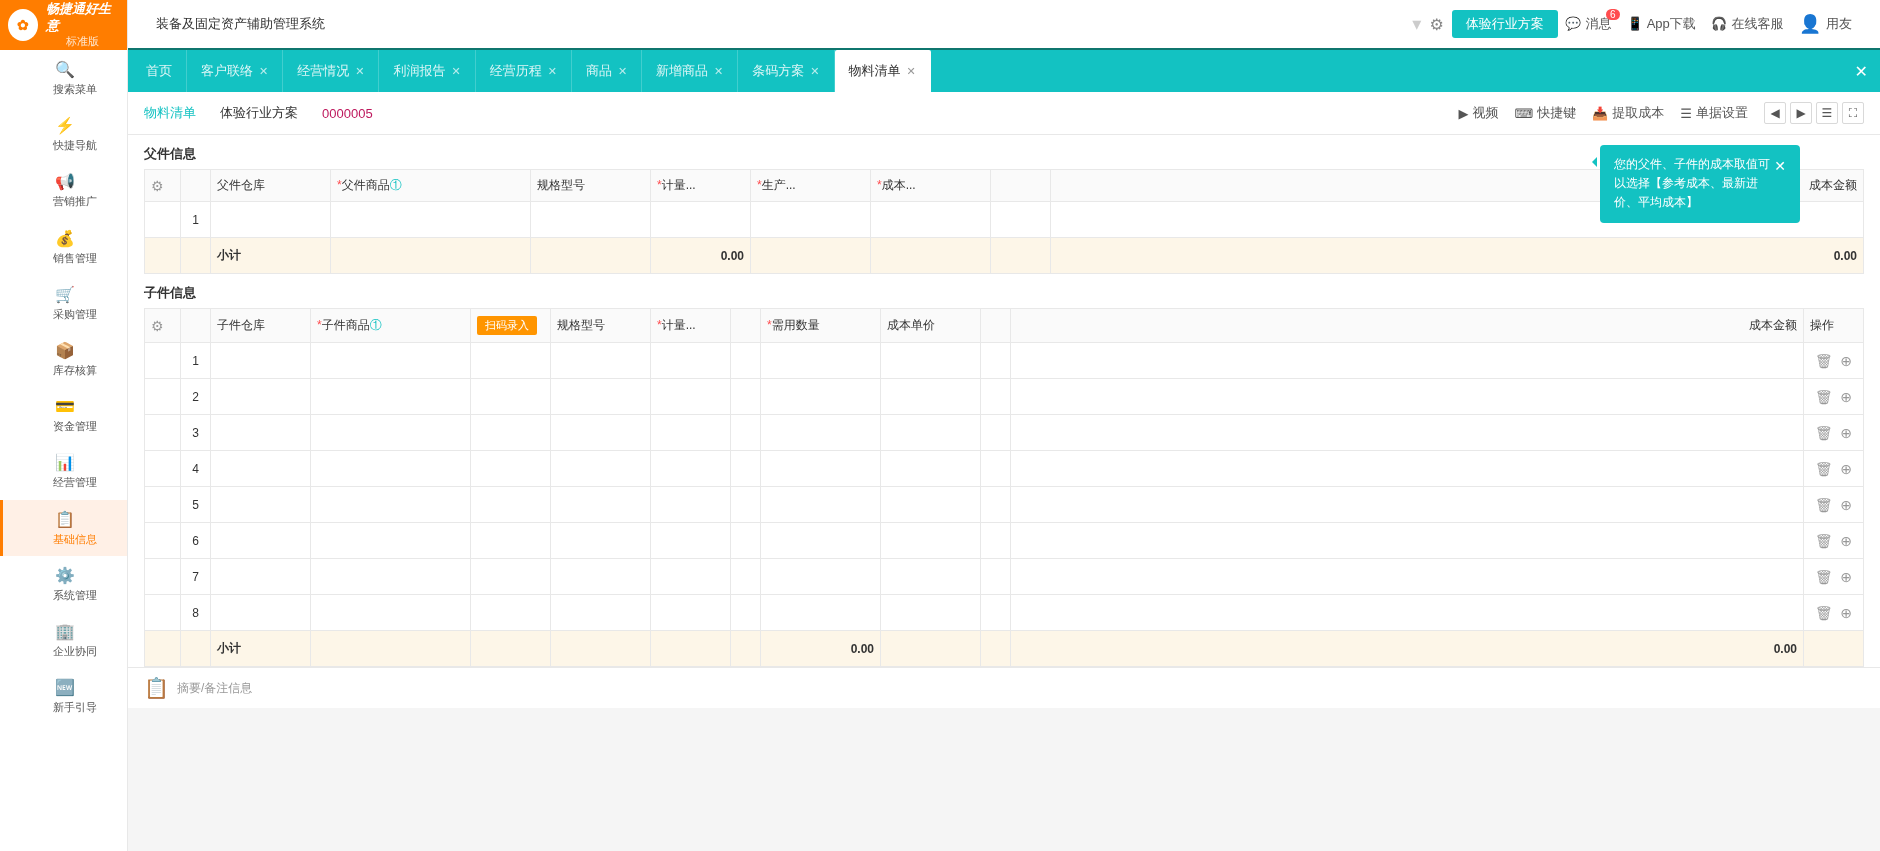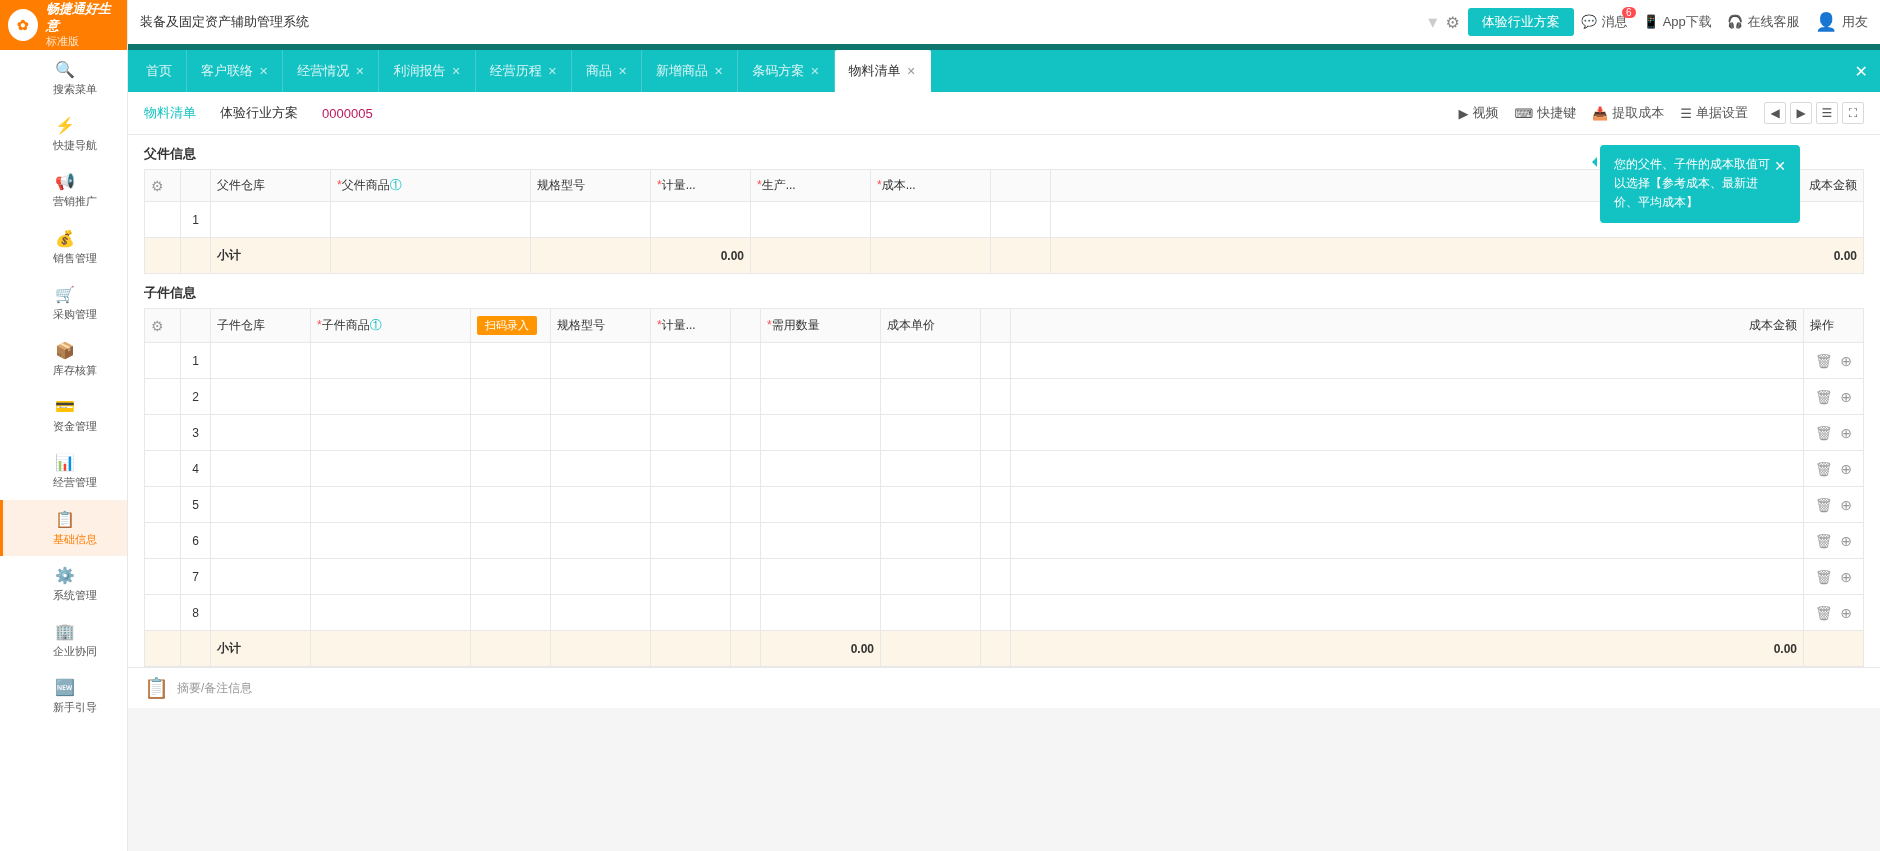--- a/index.html
+++ b/index.html
@@ -3,31 +3,31 @@
   <meta charset="utf-8">
   <style>
     * { box-sizing: border-box; margin: 0; padding: 0; }
     body { font-family: 'Microsoft YaHei', Arial, sans-serif; font-size: 13px; background: #f5f5f5; display: flex; height: 851px; overflow: hidden; }
 
     
     .sidebar { width: 128px; background: #fff; border-right: 1px solid #e8e8e8; display: flex; flex-direction: column; flex-shrink: 0; }
     .sidebar-header { background: #ff7d00; padding: 12px 8px; display: flex; align-items: center; gap: 8px; height: 50px; }
     .sidebar-header-logo { width: 32px; height: 32px; background: #fff; border-radius: 50%; display: flex; align-items: center; justify-content: center; font-size: 14px; color: #ff7d00; font-weight: bold; }
     .sidebar-header-text { color: #fff; font-size: 13px; font-weight: bold; line-height: 1.3; font-style: italic; }
-    .sidebar-header-sub { font-size: 11px; color: rgba(255,255,255,0.8); }
+    .sidebar-header-sub { font-size: 11px; color: rgba(255,255,255,0.8); text-align: center; }
     .sidebar-item { display: flex; flex-direction: column; align-items: center; padding: 10px 4px; cursor: pointer; color: #555; font-size: 11px; gap: 4px; border-left: 3px solid transparent; }
     .sidebar-item.active { background: #fff0e6; color: #ff7d00; border-left-color: #ff7d00; }
     .sidebar-item-icon { font-size: 16px; }
     .sidebar-item-label { text-align: center; line-height: 1.2; margin-left: 20px; }
 
     
     .main { flex: 1; display: flex; flex-direction: column; overflow: hidden; }
 
     
-    .topbar { background: #fff; height: 50px; display: flex; align-items: center; padding: 0 12px; border-bottom: 6px solid #0f766e; gap: 8px; }
+    .topbar { background: #fff; height: 50px; display: flex; align-items: center; padding: 0 28px; border-bottom: 2px solid #0f766e; gap: 8px; }
     .topbar-title { font-size: 13px; color: #333; flex: 1; }
     .topbar-btn { background: #13c2c2; color: #fff; border: none; padding: 5px 14px; border-radius: 3px; cursor: pointer; font-size: 13px; }
     .topbar-gear { color: #888; font-size: 16px; cursor: pointer; }
     .topbar-right { display: flex; align-items: center; gap: 16px; color: #555; font-size: 13px; }
     .topbar-badge { position: relative; }
     .topbar-badge-count { position: absolute; top: -6px; right: -8px; background: #ff4d4f; color: #fff; font-size: 10px; border-radius: 8px; padding: 0 4px; }
     .topbar-user { display: flex; align-items: center; gap: 4px; }
 
     
     .nav-tabs { background: #13c2c2; display: flex; align-items: center; height: 42px; padding: 0 4px; overflow-x: auto; }

